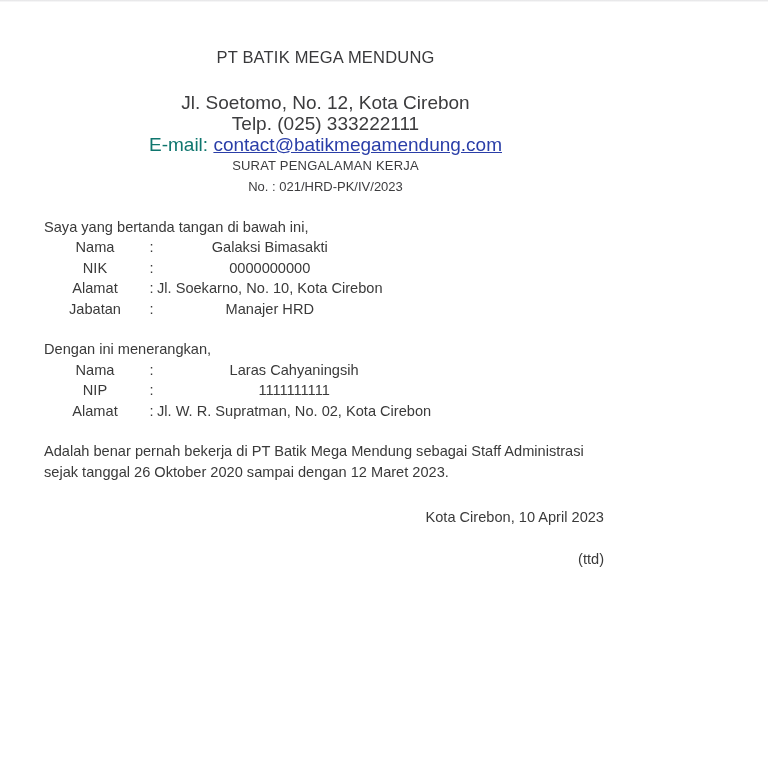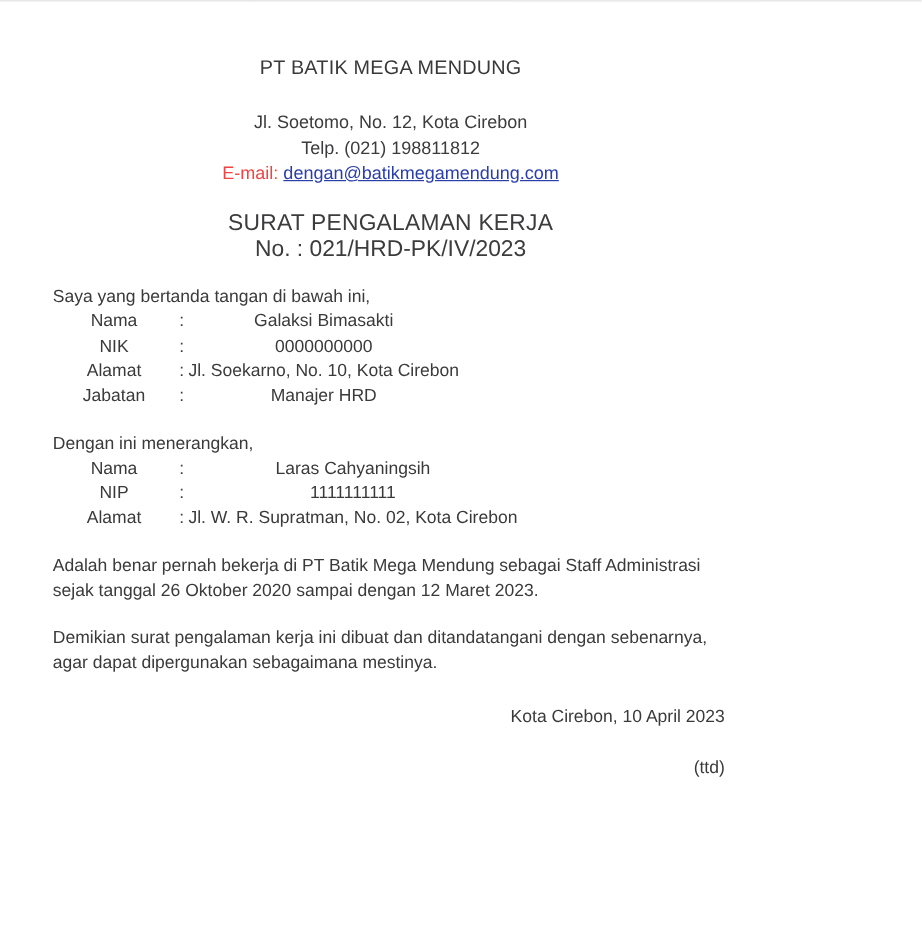--- a/index.html
+++ b/index.html
@@ -34,39 +34,38 @@
     padding-top: 48px;
   }
   .company-name {
     font-size: 16.5px;
     letter-spacing: 0.2px;
     color: #39393b;
     line-height: 1.2;
   }
   .addr-block {
     margin-top: 24px;
-    font-size: 15px;
+    font-size: 19px;
     line-height: 21px;
     color: #3c3c3e;
   }
   .addr-line { display: block; }
   .email-line {
     display: block;
     white-space: nowrap;
   }
-  .email-label { color: #ef4444; }
+  .email-label { color: #0f766e; }
   .email-link {
     color: #2a3ea8;
     text-decoration: underline;
     text-underline-offset: 1px;
   }
   .doc-title-block {
     text-align: center;
-    margin-top: 21px;
-    font-size: 19px;
+    font-size: 13px;
     line-height: 21px;
     color: #3c3c3e;
   }
   .doc-title { display: block; letter-spacing: 0.2px; }
   .doc-number { display: block; }
 
   .body-area {
     margin-top: 20px;
     padding-left: 21px;
     padding-right: 23px;
@@ -119,22 +118,22 @@
 
 <div class="top-edge"></div>
 
 <div class="page">
 
   <div class="letterhead">
     <div class="company-name">PT BATIK MEGA MENDUNG</div>
 
     <div class="addr-block">
       <span class="addr-line">Jl. Soetomo, No. 12, Kota Cirebon</span>
-      <span class="addr-line">Telp. (021) 198811812</span>
-      <span class="email-line"><span class="email-label">E-mail:</span> <a href="#" class="email-link">dengan@batikmegamendung.com</a></span>
+      <span class="addr-line">Telp. (025) 333222111</span>
+      <span class="email-line"><span class="email-label">E-mail:</span> <a href="#" class="email-link">contact@batikmegamendung.com</a></span>
     </div>
   </div>
 
   <div class="doc-title-block">
     <span class="doc-title">SURAT PENGALAMAN KERJA</span>
     <span class="doc-number">No. : 021/HRD-PK/IV/2023</span>
   </div>
 
   <div class="body-area">
 
@@ -185,21 +184,20 @@
           <td class="fld-label">Alamat</td>
           <td class="fld-sep">:</td>
           <td class="fld-value">Jl. W. R. Supratman, No. 02, Kota Cirebon</td>
         </tr>
       </tbody>
     </table>
 
     <div class="gap"></div>
 
     <p class="para">Adalah benar pernah bekerja di PT Batik Mega Mendung sebagai Staff Administrasi sejak tanggal 26 Oktober 2020 sampai dengan 12 Maret 2023.</p>
-    <p class="para">Demikian surat pengalaman kerja ini dibuat dan ditandatangani dengan sebenarnya, agar dapat dipergunakan sebagaimana mestinya.</p>
 
     <div class="closing-block">
       <span class="closing-line">Kota Cirebon, 10 April 2023</span>
       <span class="ttd-line">(ttd)</span>
 
     </div>
 
   </div>
 </div>
 

